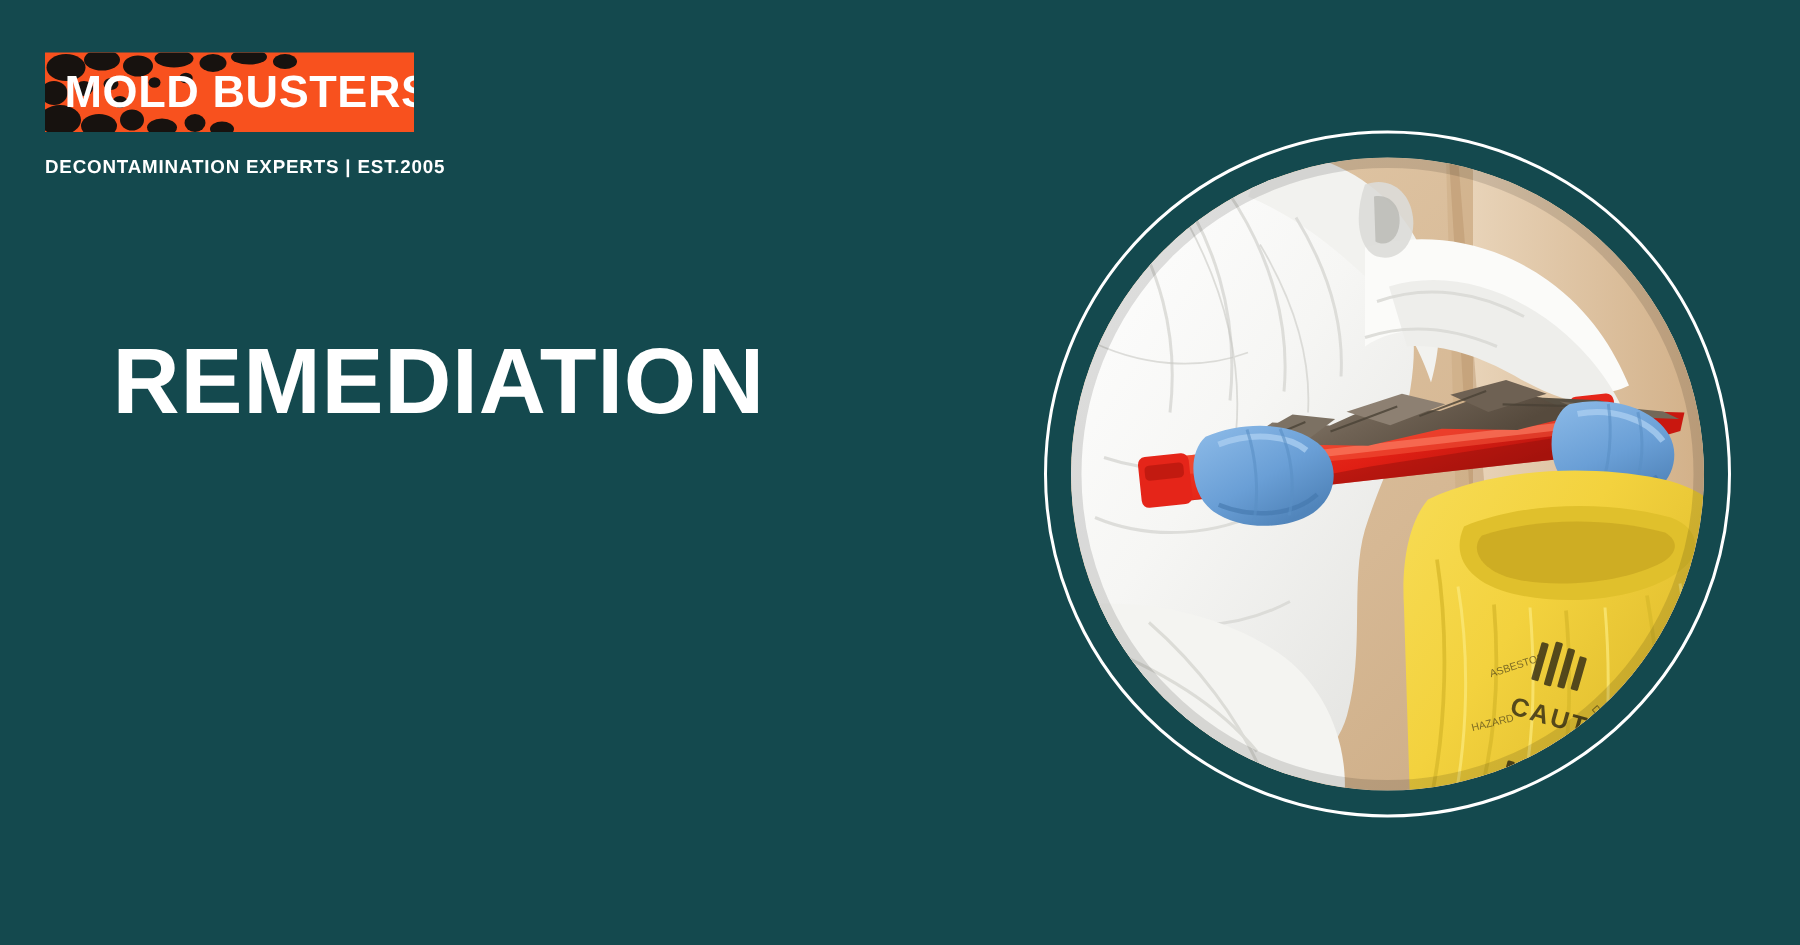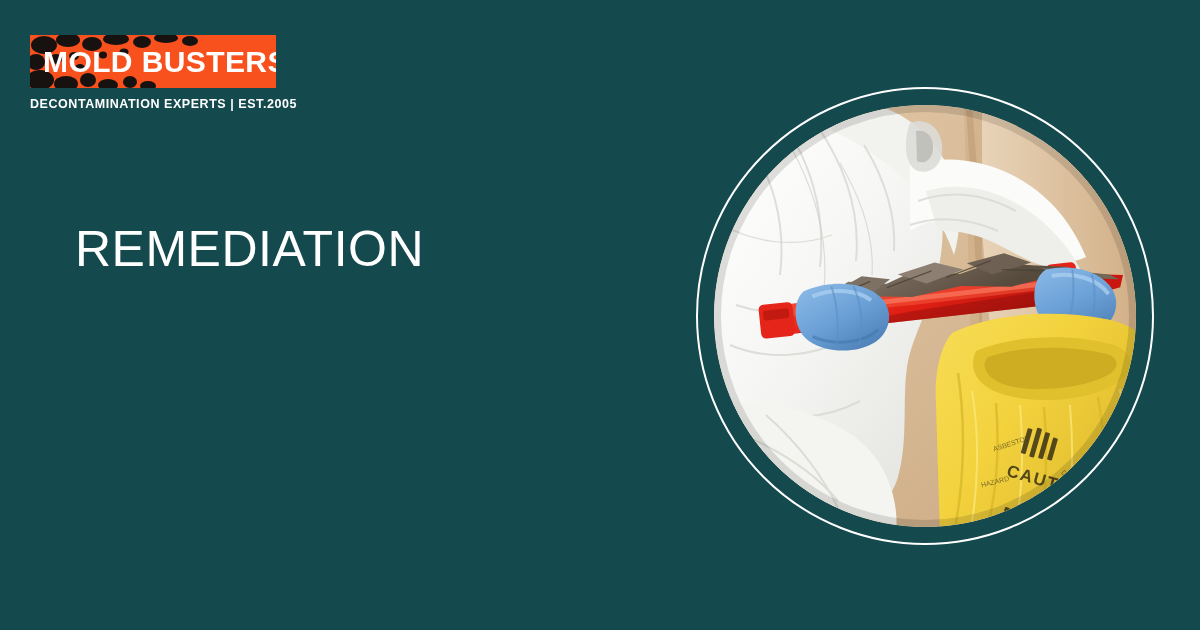--- a/index.html
+++ b/index.html
@@ -58,37 +58,37 @@
   .logo-wordmark .wm-text {
     color: #ffffff;
     font-size: 30px;
     font-weight: bold;
     letter-spacing: 0.4px;
     line-height: 1;
     white-space: nowrap;
     font-family: "Liberation Sans", sans-serif;
   }
   .logo-tagline {
-    margin-top: 9px;
+    margin-top: 16px;
     color: #ffffff;
     font-size: 12.5px;
     font-weight: bold;
     letter-spacing: 0.55px;
     white-space: nowrap;
     font-family: "Liberation Sans", sans-serif;
   }
 
   
   .headline {
     position: absolute;
     left: 75px;
     top: 222px;
     color: #ffffff;
-    font-size: 50px;
-    font-weight: normal;
+    font-size: 62px;
+    font-weight: bold;
     line-height: 1.08;
     letter-spacing: 0.5px;
     font-family: "Liberation Sans", sans-serif;
     text-transform: uppercase;
   }
   .headline .hl-line { display: block; white-space: nowrap; }
 
   
   .photo-ring {
     position: absolute;

